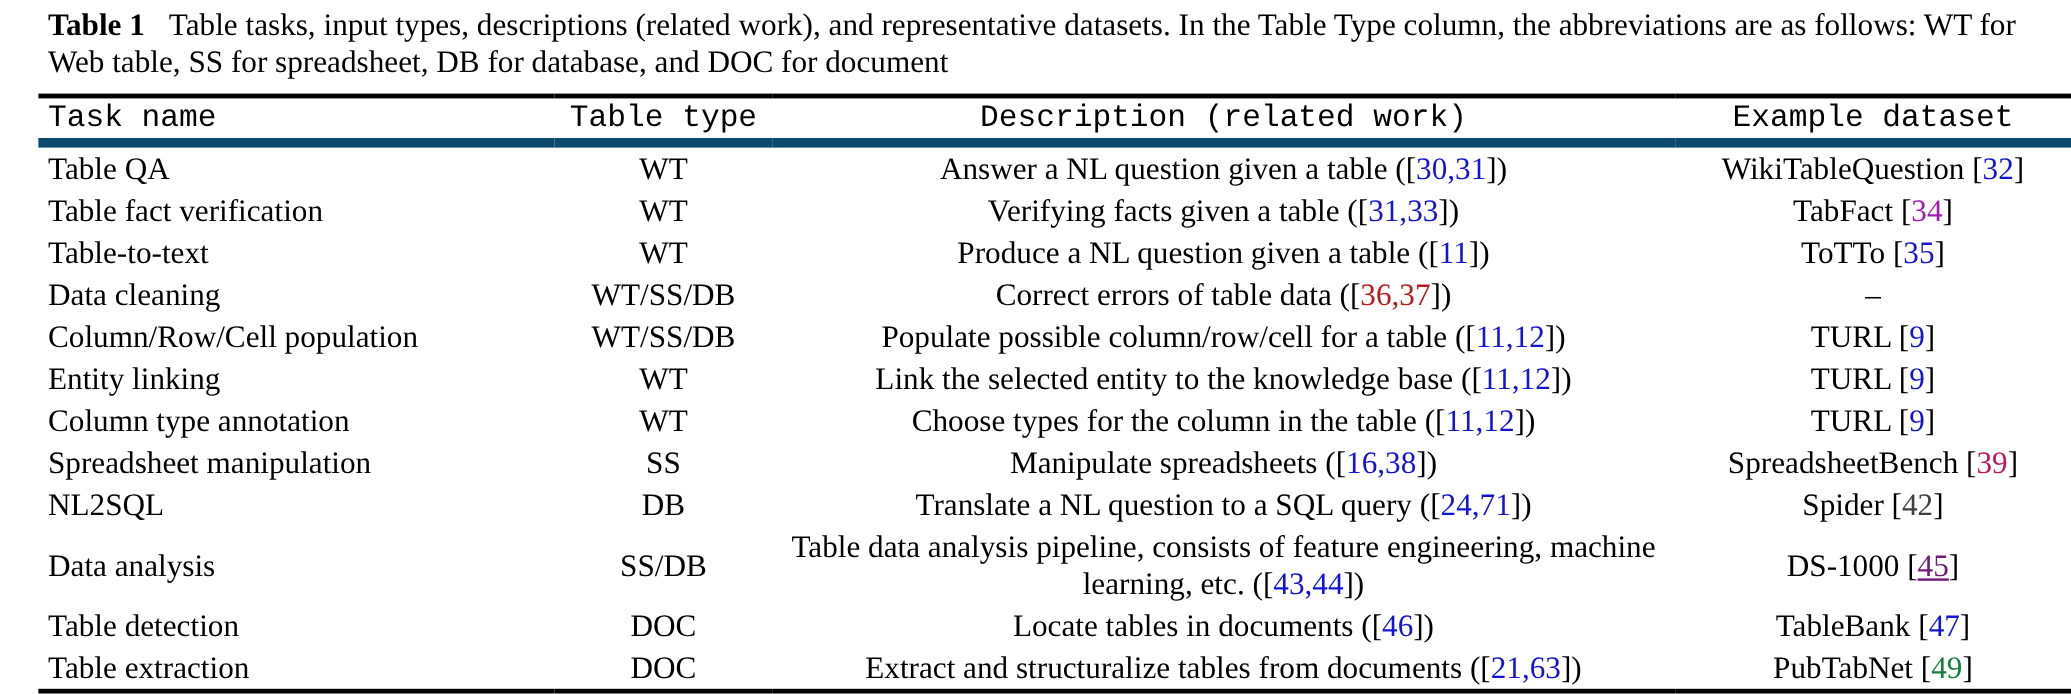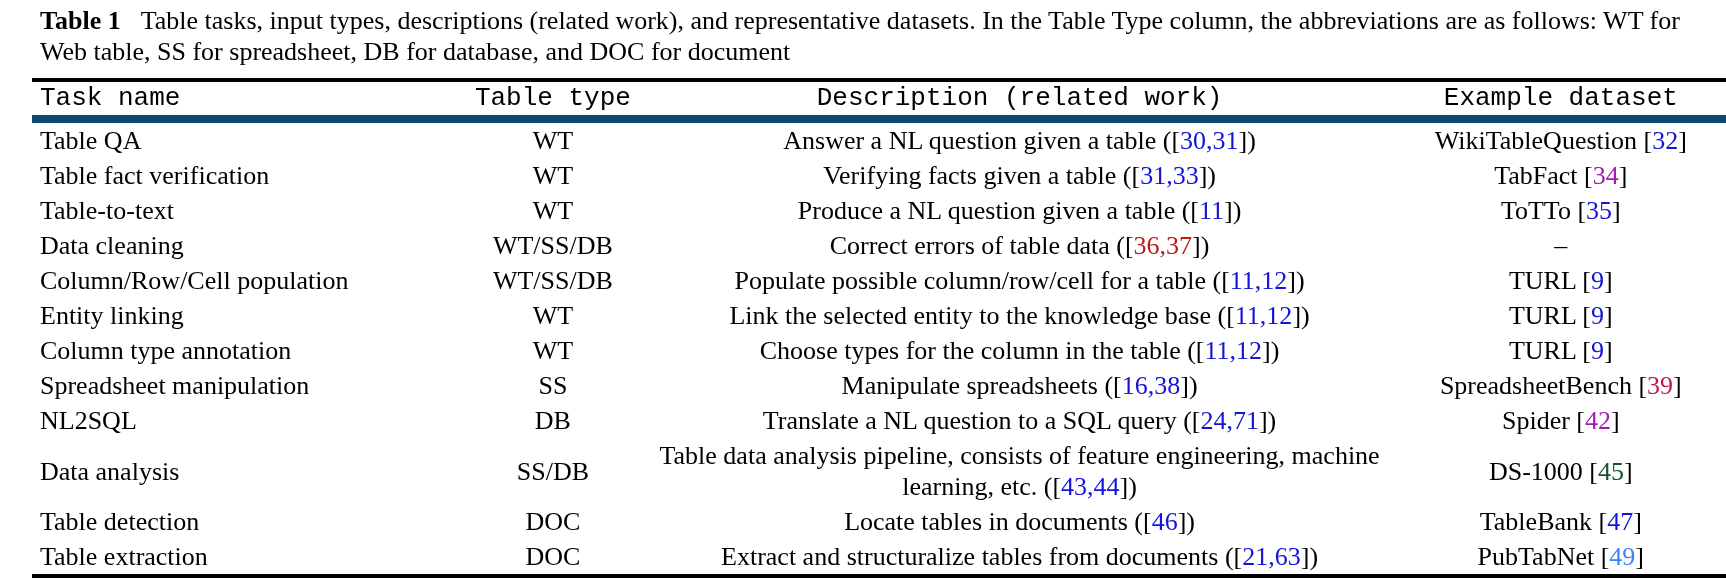--- a/index.html
+++ b/index.html
@@ -138,39 +138,39 @@
     <td class="c-task">Spreadsheet manipulation</td>
     <td class="c-type">SS</td>
     <td class="c-desc"><span class="pre">Manipulate spreadsheets ([</span><a class="cite" style="color: rgb(20, 20, 214);">16,38</a><span class="post">])</span></td>
     <td class="c-ds"><span class="pre">SpreadsheetBench [</span><a class="cite" style="color: #be185d;">39</a><span class="post">]</span></td>
   </tr>
 
   <tr>
     <td class="c-task">NL2SQL</td>
     <td class="c-type">DB</td>
     <td class="c-desc"><span class="pre">Translate a NL question to a SQL query ([</span><a class="cite" style="color: rgb(20, 20, 214);">24,71</a><span class="post">])</span></td>
-    <td class="c-ds"><span class="pre">Spider [</span><a class="cite" style="color: #a21caf;">42</a><span class="post">]</span></td>
+    <td class="c-ds"><span class="pre">Spider [</span><a class="cite" style="color: #404040;">42</a><span class="post">]</span></td>
   </tr>
 
   <tr>
     <td class="c-task">Data analysis</td>
     <td class="c-type">SS/DB</td>
     <td class="c-desc"><span class="pre">Table data analysis pipeline, consists of feature engineering, machine learning, etc. ([</span><a class="cite" style="color: rgb(20, 20, 214);">43,44</a><span class="post">])</span></td>
-    <td class="c-ds"><span class="pre">DS-1000 [</span><a class="cite" style="color: #14532d;">45</a><span class="post">]</span></td>
+    <td class="c-ds"><span class="pre">DS-1000 [</span><a class="cite" style="color: #701a75; text-decoration: underline;">45</a><span class="post">]</span></td>
   </tr>
 
   <tr>
     <td class="c-task">Table detection</td>
     <td class="c-type">DOC</td>
     <td class="c-desc"><span class="pre">Locate tables in documents ([</span><a class="cite" style="color: rgb(20, 20, 214);">46</a><span class="post">])</span></td>
     <td class="c-ds"><span class="pre">TableBank [</span><a class="cite" style="color: rgb(20, 20, 214); text-align: right;">47</a><span class="post">]</span></td>
   </tr>
 
   <tr>
     <td class="c-task">Table extraction</td>
     <td class="c-type">DOC</td>
     <td class="c-desc"><span class="pre">Extract and structuralize tables from documents ([</span><a class="cite" style="color: rgb(20, 20, 214);">21,63</a><span class="post">])</span></td>
-    <td class="c-ds"><span class="pre">PubTabNet [</span><a class="cite" style="color: #3b82f6; font-family: Liberation Serif, serif;">49</a><span class="post">]</span></td>
+    <td class="c-ds"><span class="pre">PubTabNet [</span><a class="cite" style="color: #15803d; font-family: Liberation Serif, serif;">49</a><span class="post">]</span></td>
   </tr>
 </tbody>
   </table>
 
 </div>
 
 </body></html>

